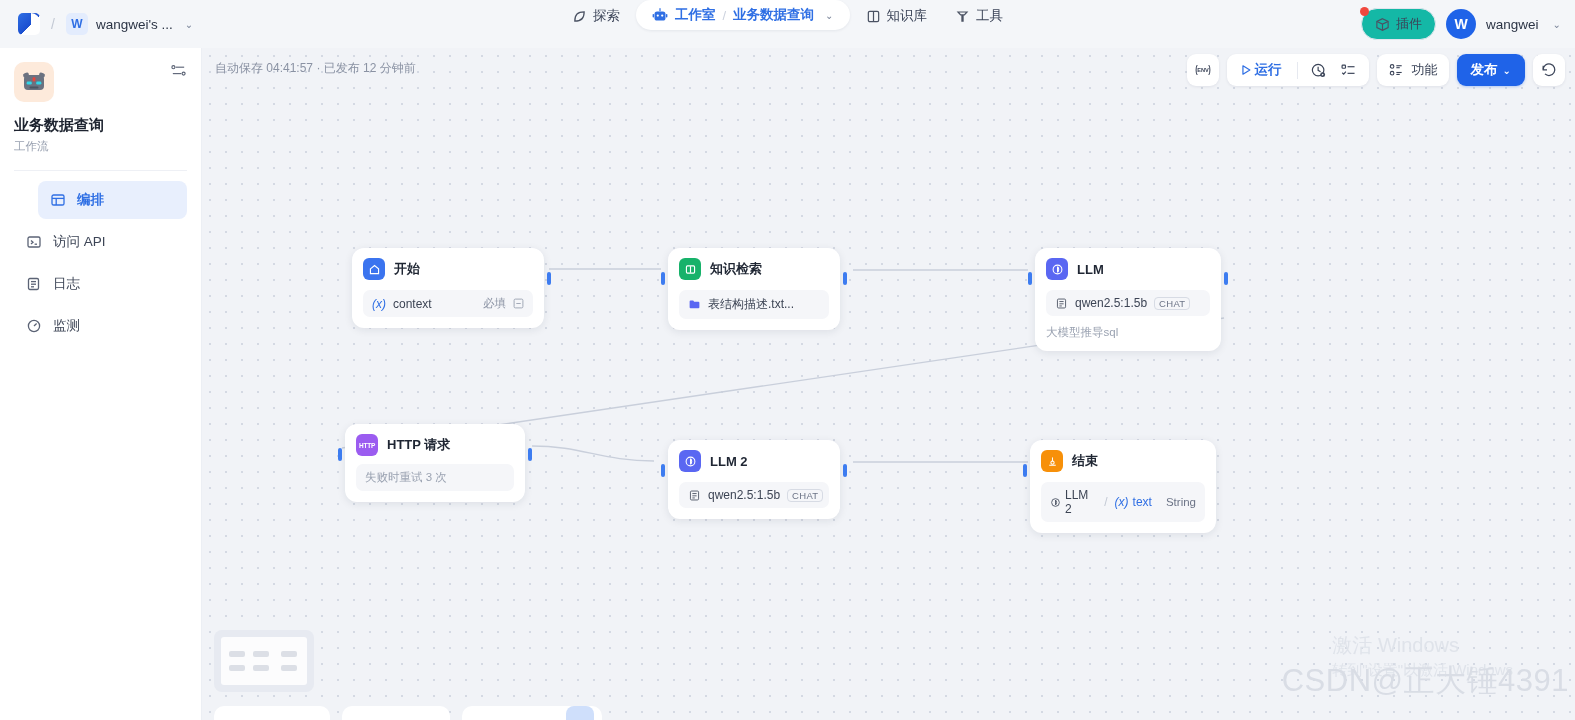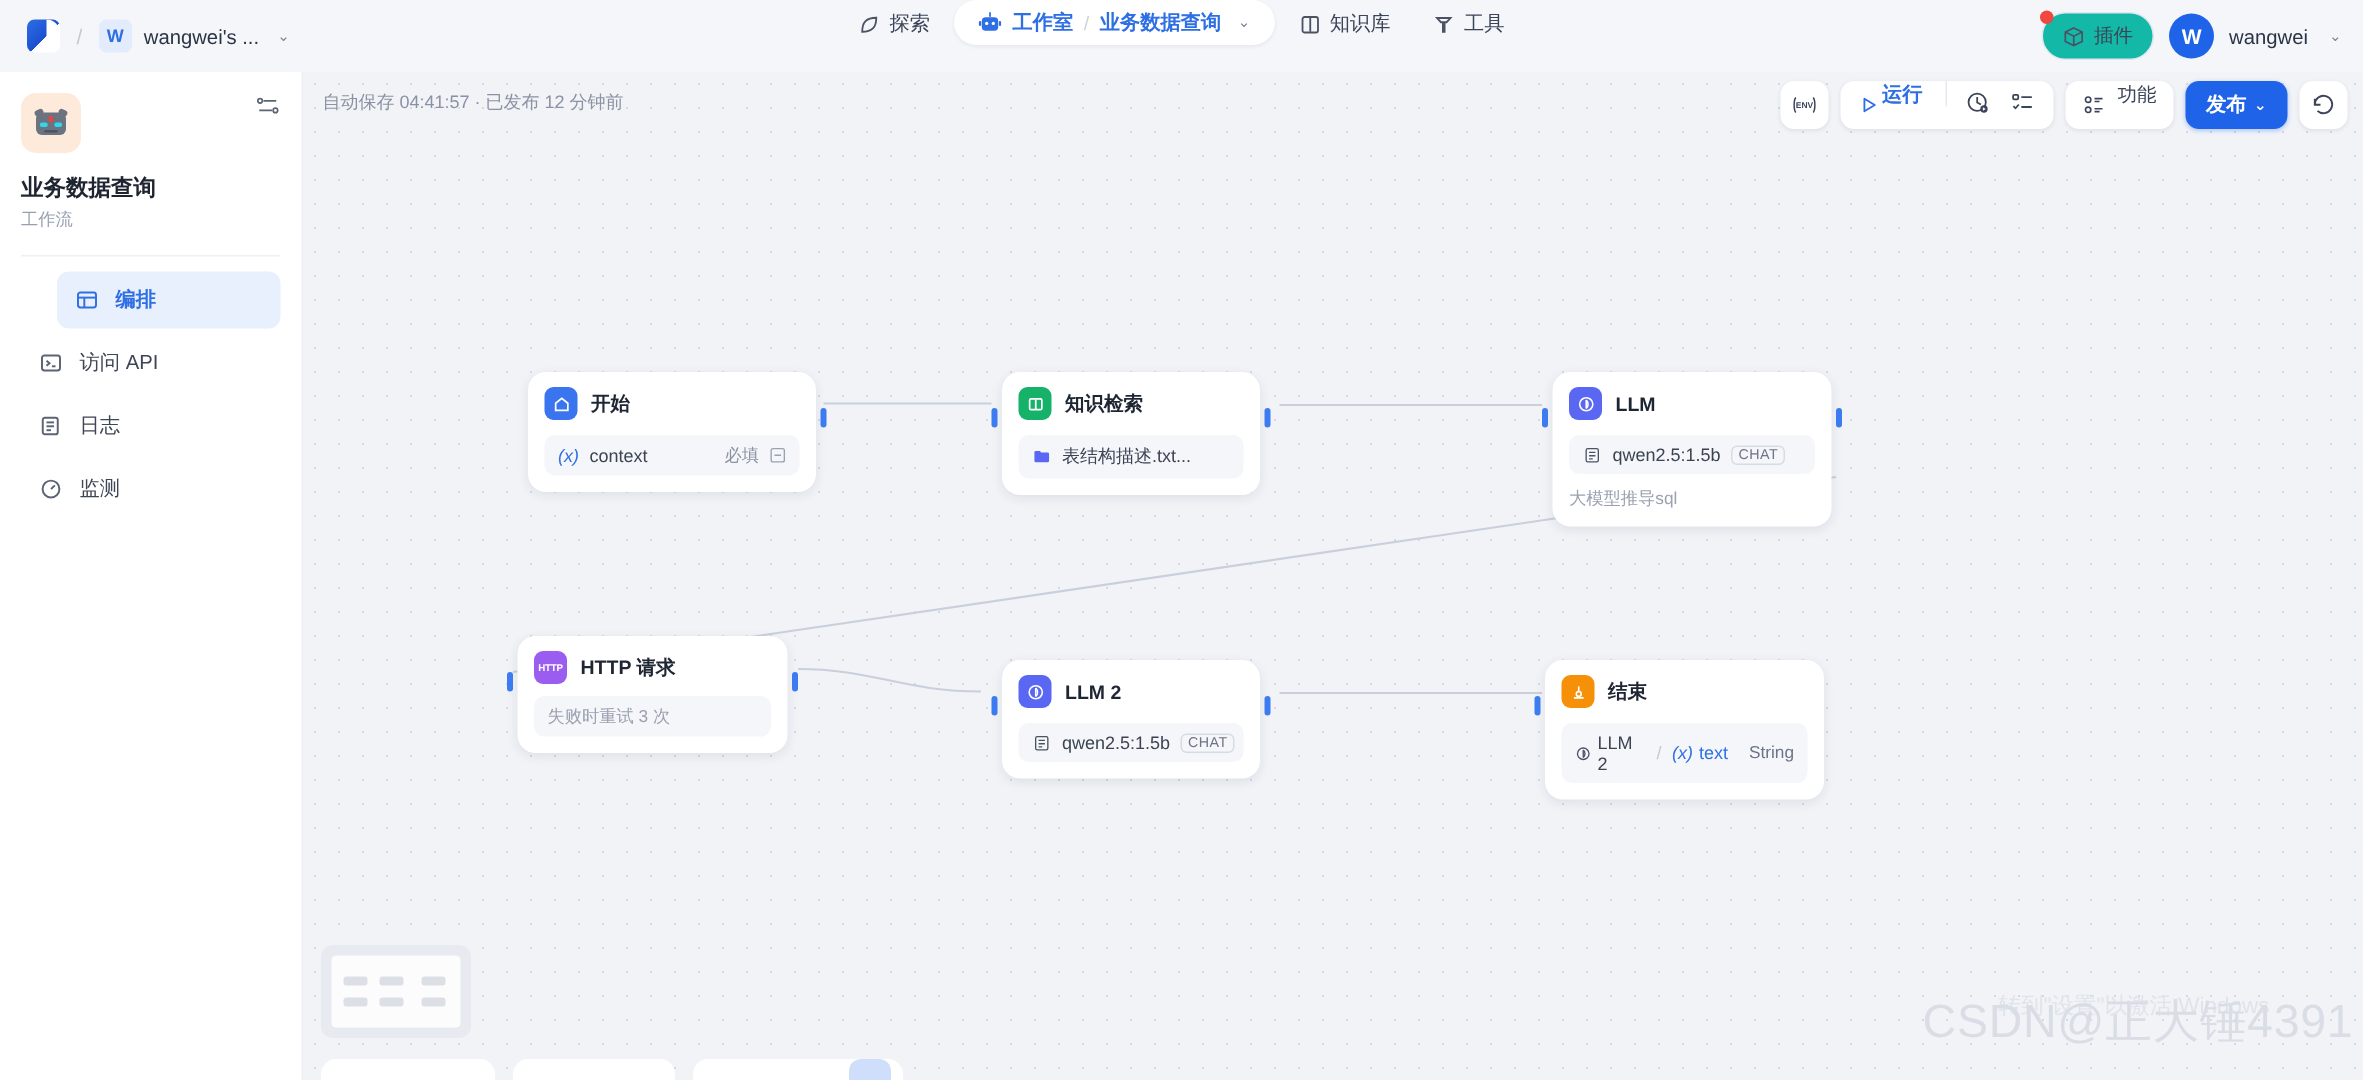--- a/index.html
+++ b/index.html
@@ -106,21 +106,21 @@
     background-size: 16px 16px;
     overflow: hidden;
   }
   .wf-bar {
     position: absolute; top: 12px; left: 13px;
     font-size: 12px; color: #8a92a3;
   }
   .wf-actions { position: absolute; top: 6px; right: 10px; display: flex; align-items: center; gap: 8px; }
   .pill {
     background: #fff; border-radius: 9px; height: 32px;
-    display: flex; gap: 8px; padding: 0 11px;
+    display: flex; align-items: center; gap: 8px; padding: 0 11px;
     box-shadow: 0 1px 3px rgba(20,30,60,.08); cursor: pointer;
     font-size: 13px; color: #3b4458;
   }
   .env-box {
     width: 32px; height: 32px; border-radius: 9px; background:#fff;
     display:flex; align-items:center; justify-content:center;
     box-shadow: 0 1px 3px rgba(20,30,60,.08); cursor:pointer;
   }
   .run-grp { padding: 0 6px 0 12px; gap: 2px; }
   .run-lbl { color: #2f6fe4; font-size: 13.5px; font-weight: 600; margin-right: 8px; }
@@ -574,18 +574,19 @@
 
     <div class="bottom-pills">
       <div class="bp" style="width:116px"></div>
       <div class="bp" style="width:108px"></div>
       <div class="bp" style="width:140px; position:relative">
         <div style="position:absolute; left:104px; top:0; width:28px; height:22px; border-radius:8px 8px 0 0; background:#cfdffb;"></div>
       </div>
     </div>
 
     <div class="wm-win">
+      <div class="l1">激活 Windows</div>
       <div class="l2">转到"设置"以激活 Windows</div>
     </div>
     <div class="wm-csdn">CSDN@正大锤4391</div>
 
   </div>
 </div>
 
 </body></html>

